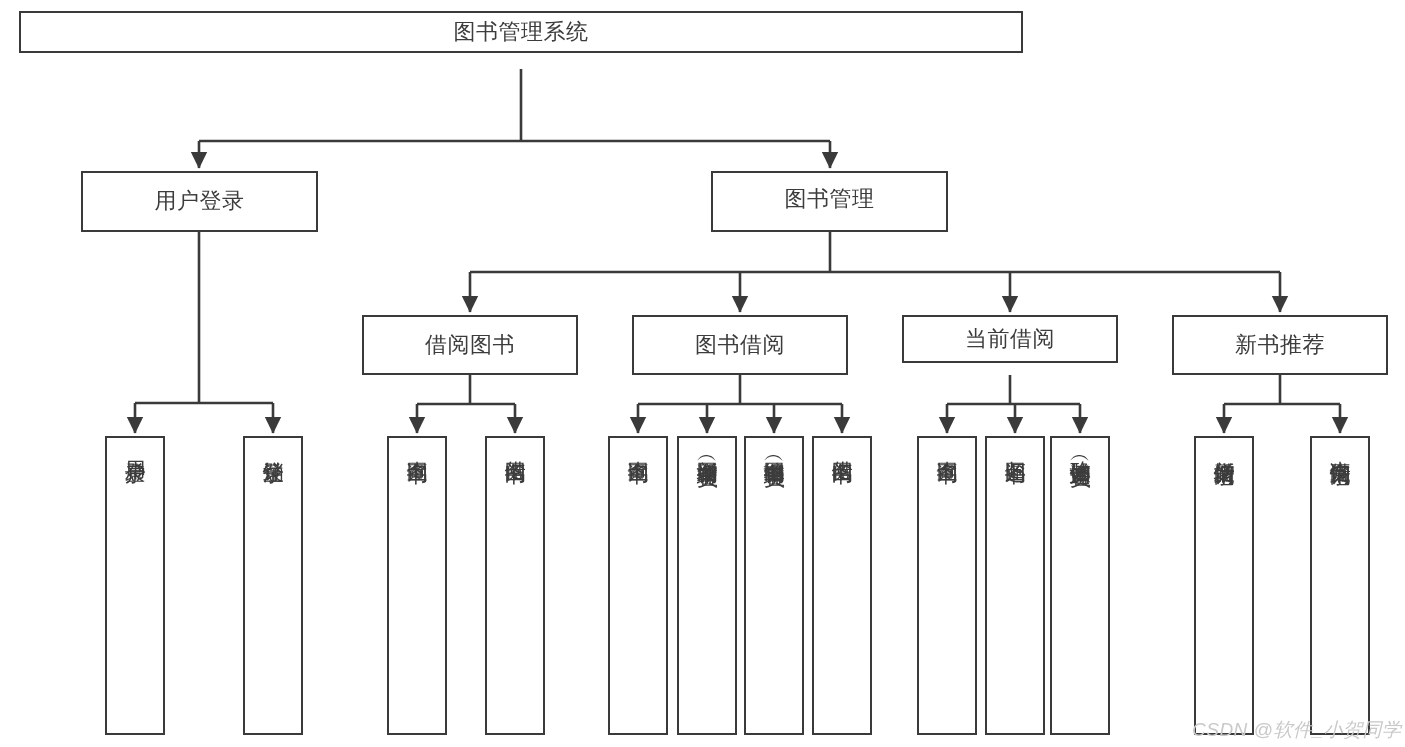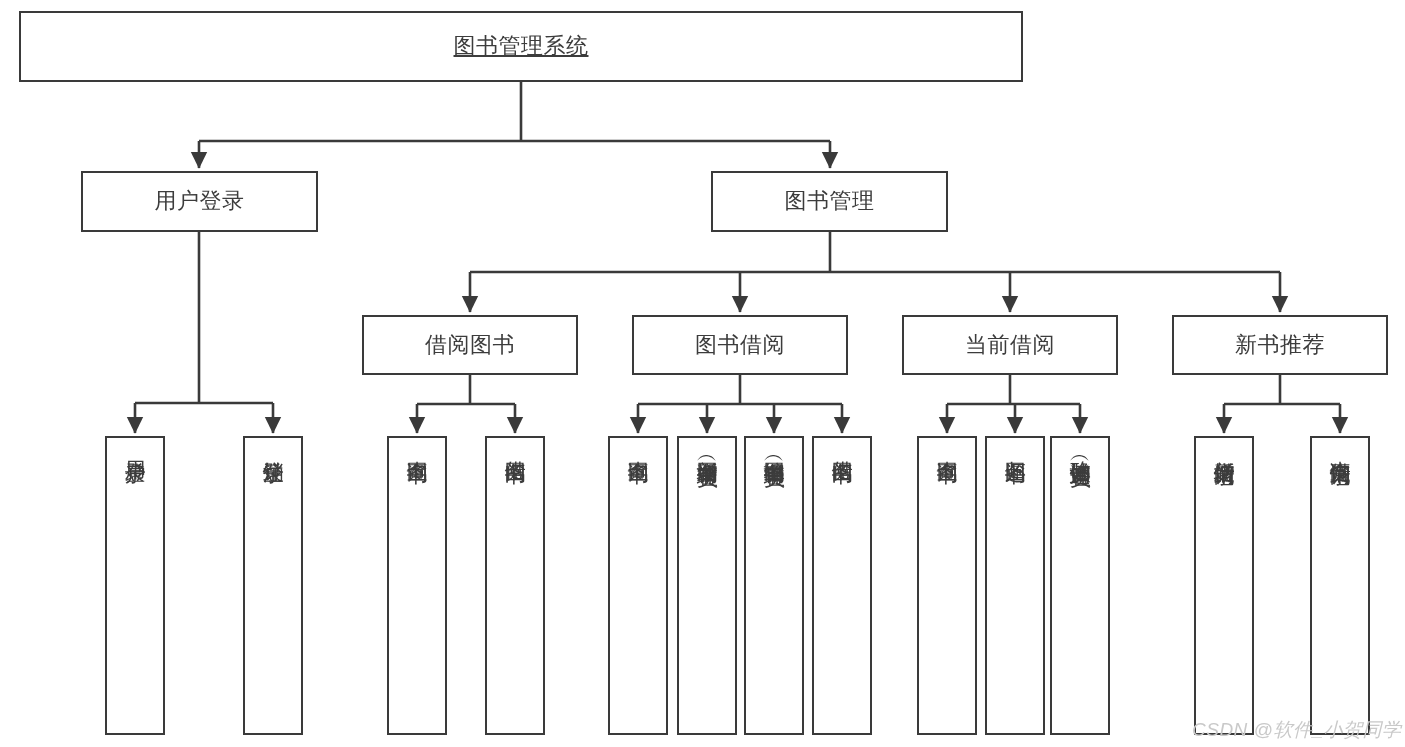--- a/index.html
+++ b/index.html
@@ -130,38 +130,38 @@
       <path d="M 1080 404 L 1080 433" marker-end="url(#arrow)"></path>
     </g>
     <g stroke="#3a3a3a" stroke-width="2.6" fill="none">
       <path d="M 1280 375 L 1280 404"></path>
       <path d="M 1224 404 L 1340 404"></path>
       <path d="M 1224 404 L 1224 433" marker-end="url(#arrow)"></path>
       <path d="M 1340 404 L 1340 433" marker-end="url(#arrow)"></path>
     </g>
   </svg>
 
-  <div class="node root horiz" style="left:19px; top:11px; width:1004px; height:71px;text-decoration:underline;">
+  <div class="node root horiz" style="left:19px; top:11px; width:1004px; height:42px;">
     <span class="label">图书管理系统</span>
   </div>
 
   <div class="node horiz" style="left:81px; top:171px; width:237px; height:61px;">
     <span class="label">用户登录</span>
   </div>
-  <div class="node horiz" style="left:711px; top:171px; width:237px; height:61px;">
+  <div class="node horiz" style="left:711px; top:171px; width:237px; height:61px;font-family:Liberation Mono, monospace;">
     <span class="label">图书管理</span>
   </div>
 
   <div class="node horiz" style="left:362px; top:315px; width:216px; height:60px;">
     <span class="label">借阅图书</span>
   </div>
   <div class="node horiz" style="left:632px; top:315px; width:216px; height:60px;">
     <span class="label">图书借阅</span>
   </div>
-  <div class="node horiz" style="left:902px; top:315px; width:216px; height:60px;">
+  <div class="node horiz" style="left:902px; top:315px; width:216px; height:48px;">
     <span class="label">当前借阅</span>
   </div>
   <div class="node horiz" style="left:1172px; top:315px; width:216px; height:60px;">
     <span class="label">新书推荐</span>
   </div>
 
   <div class="node vert" style="left:105px; top:436px; width:60px; height:299px;">
     <span class="label">用户登录</span>
   </div>
   <div class="node vert" style="left:243px; top:436px; width:60px; height:299px;">

